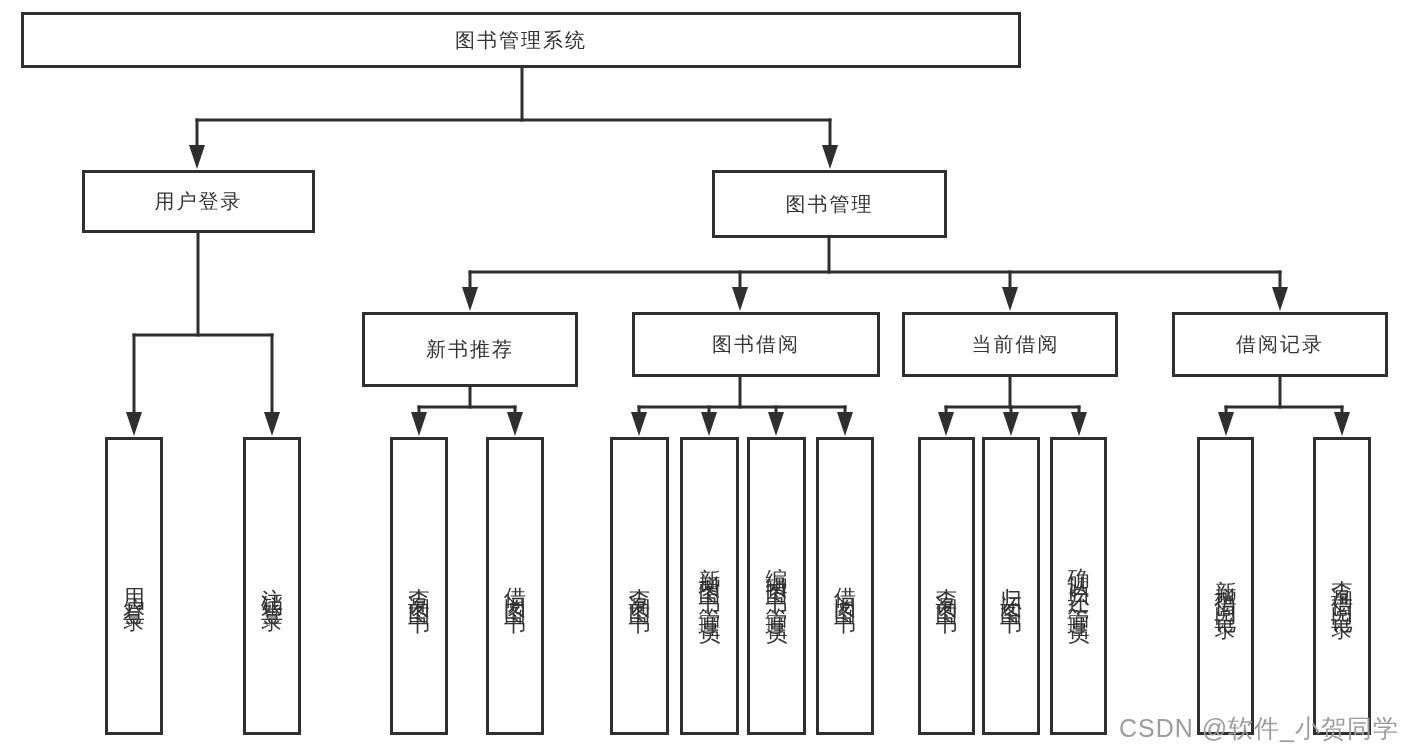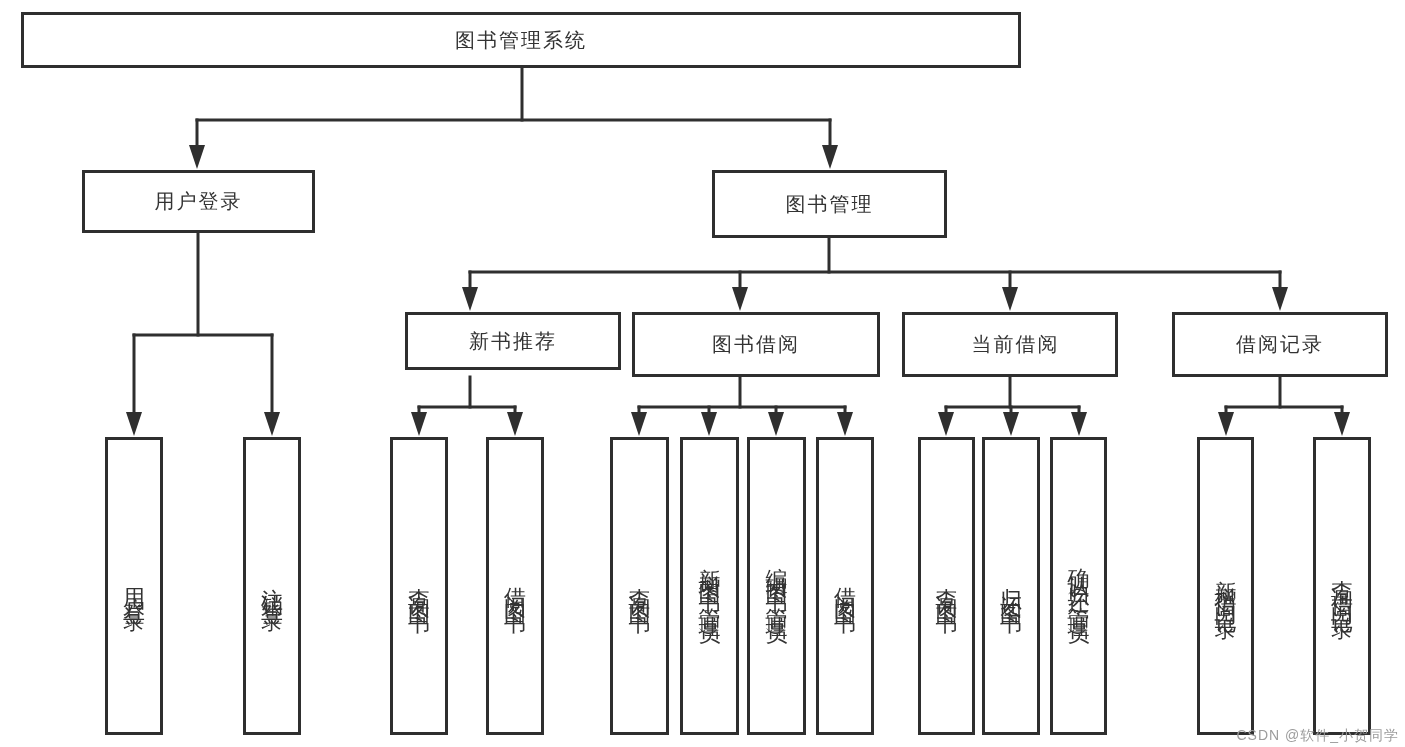--- a/index.html
+++ b/index.html
@@ -41,21 +41,21 @@
     text-orientation: mixed;
     font-size: 22px;
     letter-spacing: 8px;
     line-height: 1;
     white-space: nowrap;
   }
   .watermark {
     position: absolute;
     right: 6px;
     bottom: 2px;
-    font-size: 14px;
+    font-size: 25px;
     letter-spacing: 1px;
     color: #9c9c9c;
     white-space: nowrap;
   }
 </style>
 </head>
 <body>
 
 <div class="canvas">
   <svg id="connectors" width="1405" height="747">
@@ -115,21 +115,21 @@
   <div id="nodes">
       <div class="node h" style="left: 21px; top: 12px; width: 1000px; height: 56px; border-color: rgb(47, 47, 47);">
         <span style="color: rgb(51, 51, 51);">图书管理系统</span>
       </div>
       <div class="node h" style="left: 82px; top: 170px; width: 233px; height: 63px; border-color: rgb(47, 47, 47);">
         <span style="color: rgb(51, 51, 51);">用户登录</span>
       </div>
       <div class="node h" style="left: 712px; top: 170px; width: 235px; height: 68px; border-color: rgb(47, 47, 47);">
         <span style="color: rgb(51, 51, 51);">图书管理</span>
       </div>
-      <div class="node h" style="left: 362px; top: 312px; width: 216px; height: 58px; border-color: rgb(47, 47, 47); margin-left: 43px;">
+      <div class="node h" style="left: 362px; top: 312px; width: 216px; height: 75px; border-color: rgb(47, 47, 47);">
         <span style="color: rgb(51, 51, 51);">新书推荐</span>
       </div>
       <div class="node h" style="left: 632px; top: 312px; width: 248px; height: 65px; border-color: rgb(47, 47, 47);">
         <span style="color: rgb(51, 51, 51);">图书借阅</span>
       </div>
       <div class="node h" style="left: 902px; top: 312px; width: 216px; height: 65px; border-color: rgb(47, 47, 47);">
         <span style="color: rgb(51, 51, 51); margin-left: 11px;">当前借阅</span>
       </div>
       <div class="node h" style="left: 1172px; top: 312px; width: 216px; height: 65px; border-color: rgb(47, 47, 47);">
         <span style="color: rgb(51, 51, 51);">借阅记录</span>

